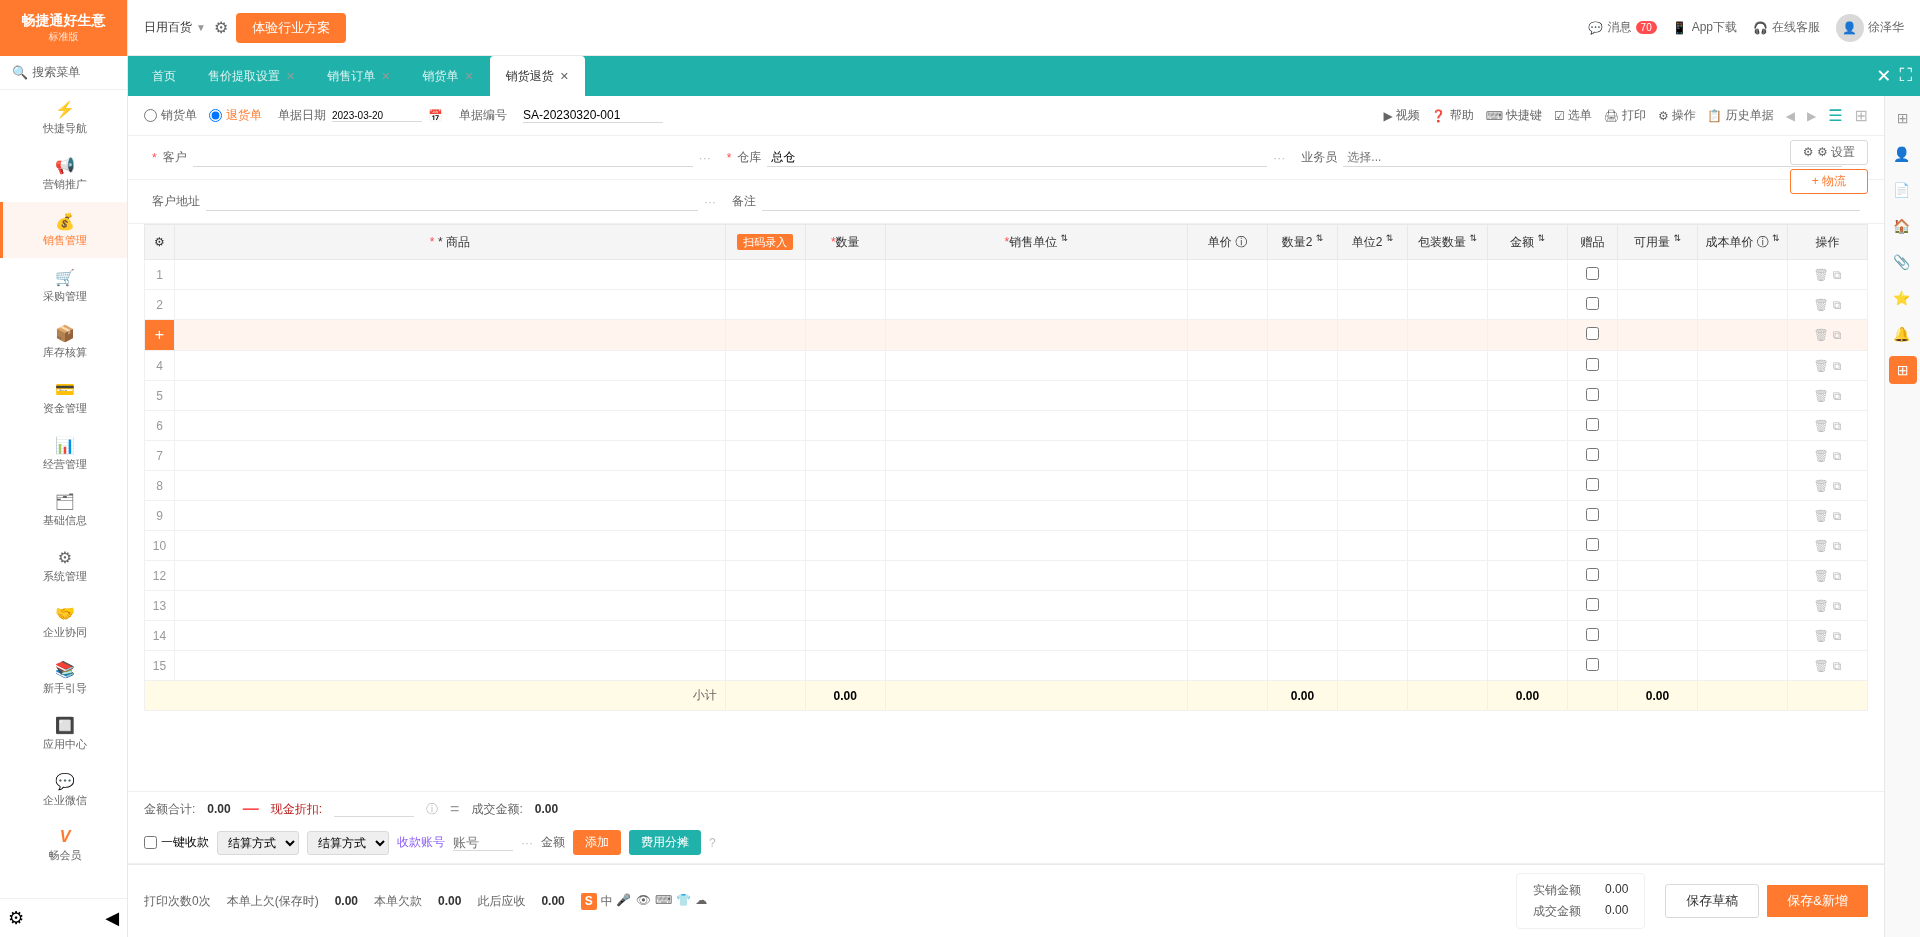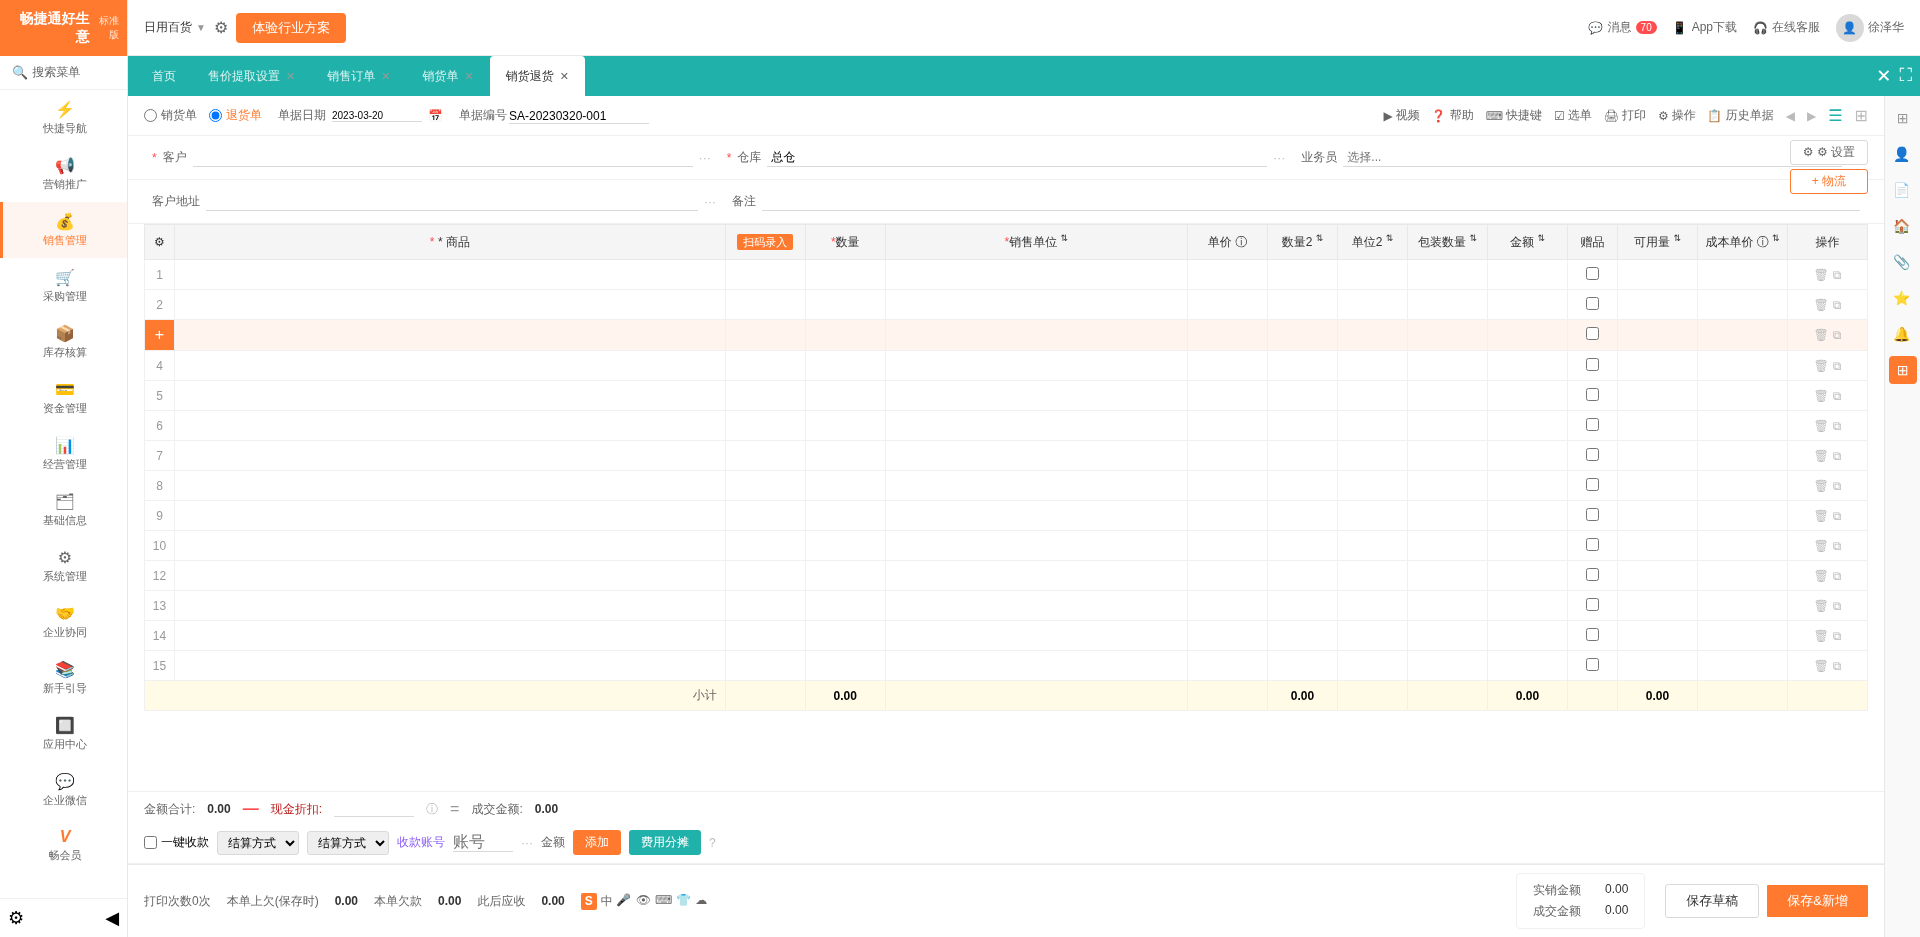--- a/index.html
+++ b/index.html
@@ -1,20 +1,20 @@
 <!DOCTYPE html>
 <html><head>
   <meta charset="utf-8">
   <style>
     * { box-sizing: border-box; margin: 0; padding: 0; font-family: 'Microsoft YaHei', Arial, sans-serif; font-size: 12px; }
     body { display: flex; height: 937px; overflow: hidden; background: #f0f2f5; }
     
     
     .sidebar { width: 128px; background: #fff; display: flex; flex-direction: column; border-right: 1px solid #e8e8e8; flex-shrink: 0; }
-    .sidebar-logo { background: #ff7a2f; color: #fff; padding: 16px 8px; text-align: right; height: 56px; display: flex; flex-direction: row; align-items: center; justify-content: center; }
+    .sidebar-logo { background: #ff7a2f; color: #fff; padding: 16px 8px; text-align: right; height: 56px; display: flex; flex-direction: column; align-items: center; justify-content: center; }
     .sidebar-logo .logo-main { font-size: 14px; font-weight: bold; color: #fff; }
     .sidebar-logo .logo-sub { font-size: 10px; color: rgba(255,255,255,0.8); }
     .sidebar-search { display: flex; align-items: center; padding: 8px; border-bottom: 1px solid #f0f0f0; cursor: pointer; }
     .sidebar-search span { color: #666; margin-left: 4px; font-size: 12px; }
     .sidebar-nav-item { display: flex; flex-direction: column; align-items: center; padding: 10px 4px; cursor: pointer; color: #666; border-left: 3px solid transparent; }
     .sidebar-nav-item.active { background: #fff5f0; color: #ff7a2f; border-left: 3px solid #ff7a2f; }
     .sidebar-nav-item .nav-icon { font-size: 16px; margin-bottom: 2px; }
     .sidebar-nav-item .nav-label { font-size: 11px; text-align: center; }
     .sidebar-bottom { margin-top: auto; display: flex; align-items: center; justify-content: space-between; padding: 8px; border-top: 1px solid #f0f0f0; }
 
@@ -205,21 +205,21 @@
               <span>退货单</span>
             </label>
           </div>
 
           <div style="display:flex; align-items:center; gap:6px;">
             <span style="color:#666;">单据日期</span>
             <input type="text" style="border-top: none; border-right: none; border-left: none; border-image: initial; border-bottom: 1px solid rgb(217, 217, 217); outline: none; font-size: 10px; width: 90px;" value="2023-03-20">
             <span style="color:#bbb; cursor:pointer;">📅</span>
           </div>
 
-          <div style="display:flex; align-items:flex-end; gap:2px;">
+          <div style="display:flex; align-items:center; gap:16px;">
             <span style="color:#666;">单据编号</span>
             <input type="text" style="border-top: none; border-right: none; border-left: none; border-image: initial; border-bottom: 1px solid rgb(217, 217, 217); outline: none; font-size: 12px; width: 140px;" value="SA-20230320-001">
           </div>
 
           <div style="margin-left:auto; display:flex; align-items:center; gap:12px;">
             <span style="display:flex; align-items:center; gap:3px; color:#666; cursor:pointer; font-size:12px;">
               <span>▶</span>
               <span>视频</span>
             </span>
             <span style="display:flex; align-items:center; gap:3px; color:#666; cursor:pointer; font-size:12px;">
@@ -665,21 +665,21 @@
               <input type="checkbox" style="">
               <span>一键收款</span>
             </label>
             <select style="border:1px solid #d9d9d9; border-radius:3px; padding:3px 6px; font-size:12px;">
               <option>结算方式</option>
             </select>
             <select style="border:1px solid #d9d9d9; border-radius:3px; padding:3px 6px; font-size:12px;">
               <option>结算方式</option>
             </select>
             <span style="color:#8b5cf6;">收款账号</span>
-            <input type="text" style="width: 60px; border-top: none; border-right: none; border-left: none; border-image: initial; border-bottom: 1px solid rgb(217, 217, 217); outline: none; font-size: 16px;" placeholder="账号">
+            <input type="text" style="width: 60px; border-top: none; border-right: none; border-left: none; border-image: initial; border-bottom: 1px solid rgb(217, 217, 217); outline: none; font-size: 13px;" placeholder="账号">
             <span style="color:#bbb; cursor:pointer;">···</span>
             <span style="color:#666;">金额</span>
             <button style="background:#ff7a2f; color:#fff; border:none; padding:4px 12px; border-radius:3px; cursor:pointer; font-size:12px;">添加</button>
             <button style="background:#20b2aa; color:#fff; border:none; padding:4px 12px; border-radius:3px; cursor:pointer; font-size:12px;">费用分摊</button>
             <span style="color:#bbb; cursor:pointer;">?</span>
           </div>
         </div>
 
         <div style="padding:8px 16px; background:#fff; border-top:1px solid #e8e8e8; display:flex; align-items:center; justify-content:space-between;">
           <div style="display:flex; align-items:center; gap:16px; font-size:12px; color:#666;">

